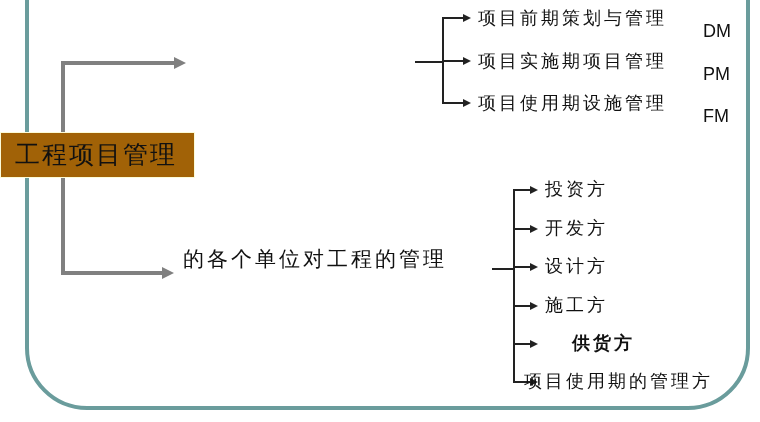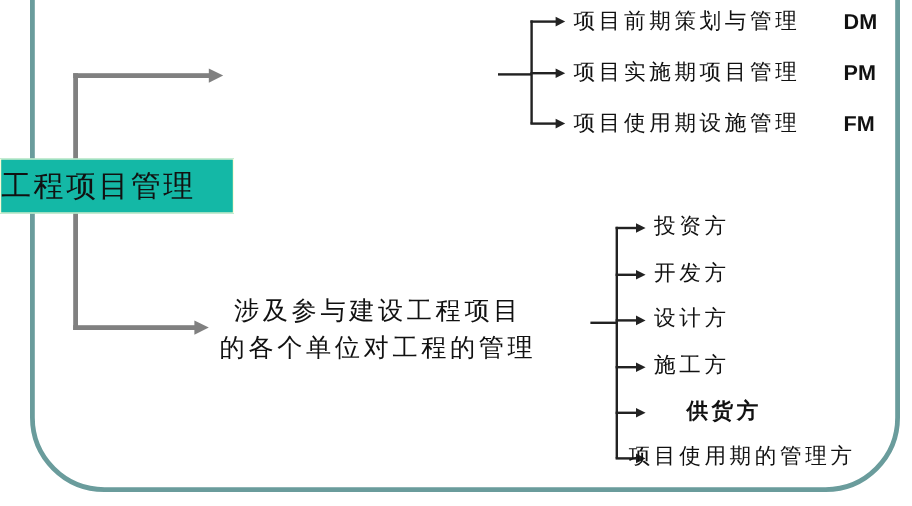--- a/index.html
+++ b/index.html
@@ -7,26 +7,26 @@
          font-family:"DejaVu Serif","Liberation Serif",serif; color:#111; }
   .frame { position:absolute; left:25px; top:-80px; width:725px; height:490px;
            border:4px solid #6a9c9c; border-radius:62px; box-sizing:border-box; }
   .gline { position:absolute; background:#808080; }
   .bline { position:absolute; background:#222; }
   .garrow { position:absolute; width:0; height:0; border-top:6px solid transparent;
             border-bottom:6px solid transparent; border-left:12px solid #808080; }
   .barrow { position:absolute; width:0; height:0; border-top:4px solid transparent;
             border-bottom:4px solid transparent; border-left:8px solid #222; }
   .root-box { position:absolute; left:0; top:132px; width:195px; height:46px;
-              background:#14b8a6; border:1px solid #fbfbd8; box-sizing:border-box;
-              font-size:25px; line-height:44px; letter-spacing:2px; padding-left:0; white-space:nowrap; }
+              background:#a16207; border:1px solid #fbfbd8; box-sizing:border-box;
+              font-size:25px; line-height:44px; letter-spacing:2px; padding-left:14px; white-space:nowrap; }
   .branch { position:absolute; font-size:21px; line-height:31px; letter-spacing:3px; white-space:nowrap; }
   .leaf { position:absolute; font-size:18px; line-height:22px; letter-spacing:3px; white-space:nowrap; }
-  .code { font-family:"Liberation Sans","DejaVu Sans",sans-serif; font-weight:bold; font-size:18px;
-          position:absolute; left:225px; top:0; letter-spacing:0; }
+  .code { font-family:"Liberation Sans","DejaVu Sans",sans-serif; font-weight:normal; font-size:18px;
+          position:absolute; left:225px; top:13px; letter-spacing:0; }
 </style>
 </head>
 <body>
 
 <div class="frame"></div>
 
 <div class="gline" style="left:61px; top:61px; width:4px; height:214px;"></div>
 <div class="gline" style="left:61px; top:61px; width:114px; height:4px;"></div>
 <div class="garrow" style="left:174px; top:57px;"></div>
 <div class="gline" style="left:61px; top:271px; width:102px; height:4px;"></div>
@@ -53,21 +53,20 @@
 <div class="leaf" style="left:478px; top:50px;">
   <span>项目实施期项目管理</span>
   <span class="code">PM</span>
 </div>
 <div class="leaf" style="left:478px; top:92px;">
   <span>项目使用期设施管理</span>
   <span class="code">FM</span>
 </div>
 
 <div class="branch" style="left:183px; top:244px; text-align:center;">
-  <div>涉及参与建设工程项目</div>
   <div>的各个单位对工程的管理</div>
 </div>
 
 <div class="bline" style="left:492px; top:268px; width:22px; height:1.5px;"></div>
 <div class="bline" style="left:513px; top:189px; width:1.5px; height:193px;"></div>
 
 <div class="bline" style="left:513px; top:189px; width:18px; height:1.5px;"></div>
 <div class="barrow" style="left:530px; top:186px;"></div>
 <div class="bline" style="left:513px; top:228px; width:18px; height:1.5px;"></div>
 <div class="barrow" style="left:530px; top:225px;"></div>

